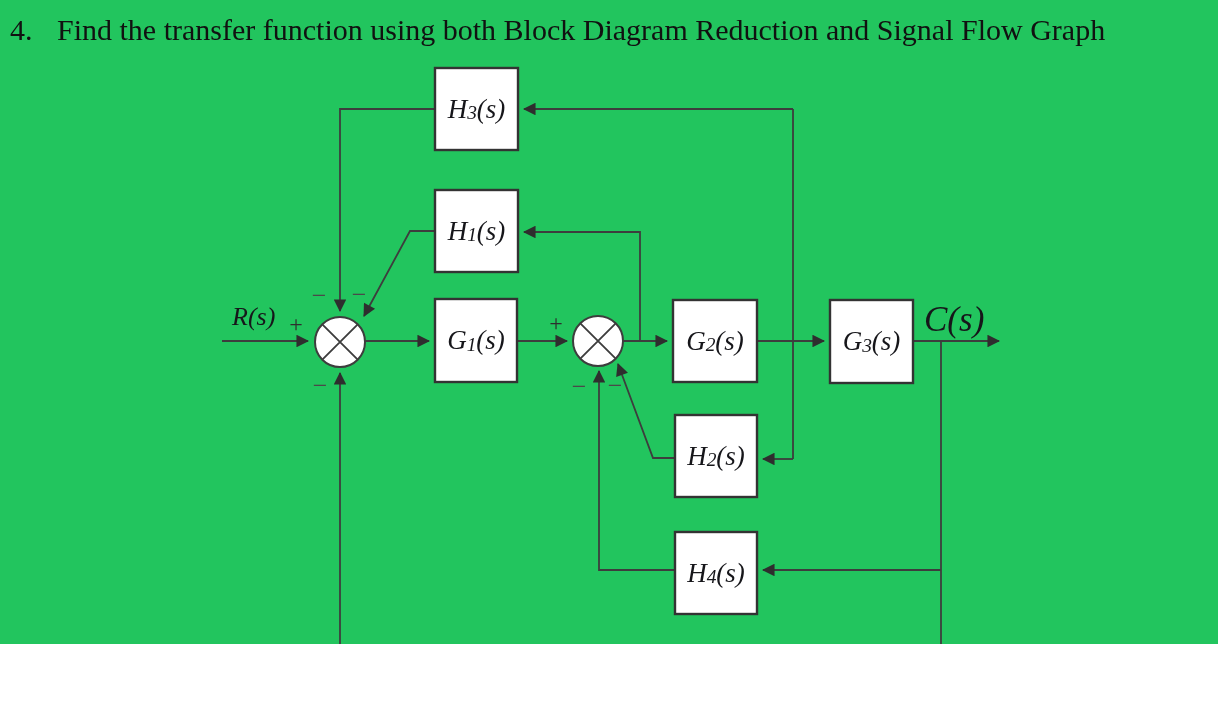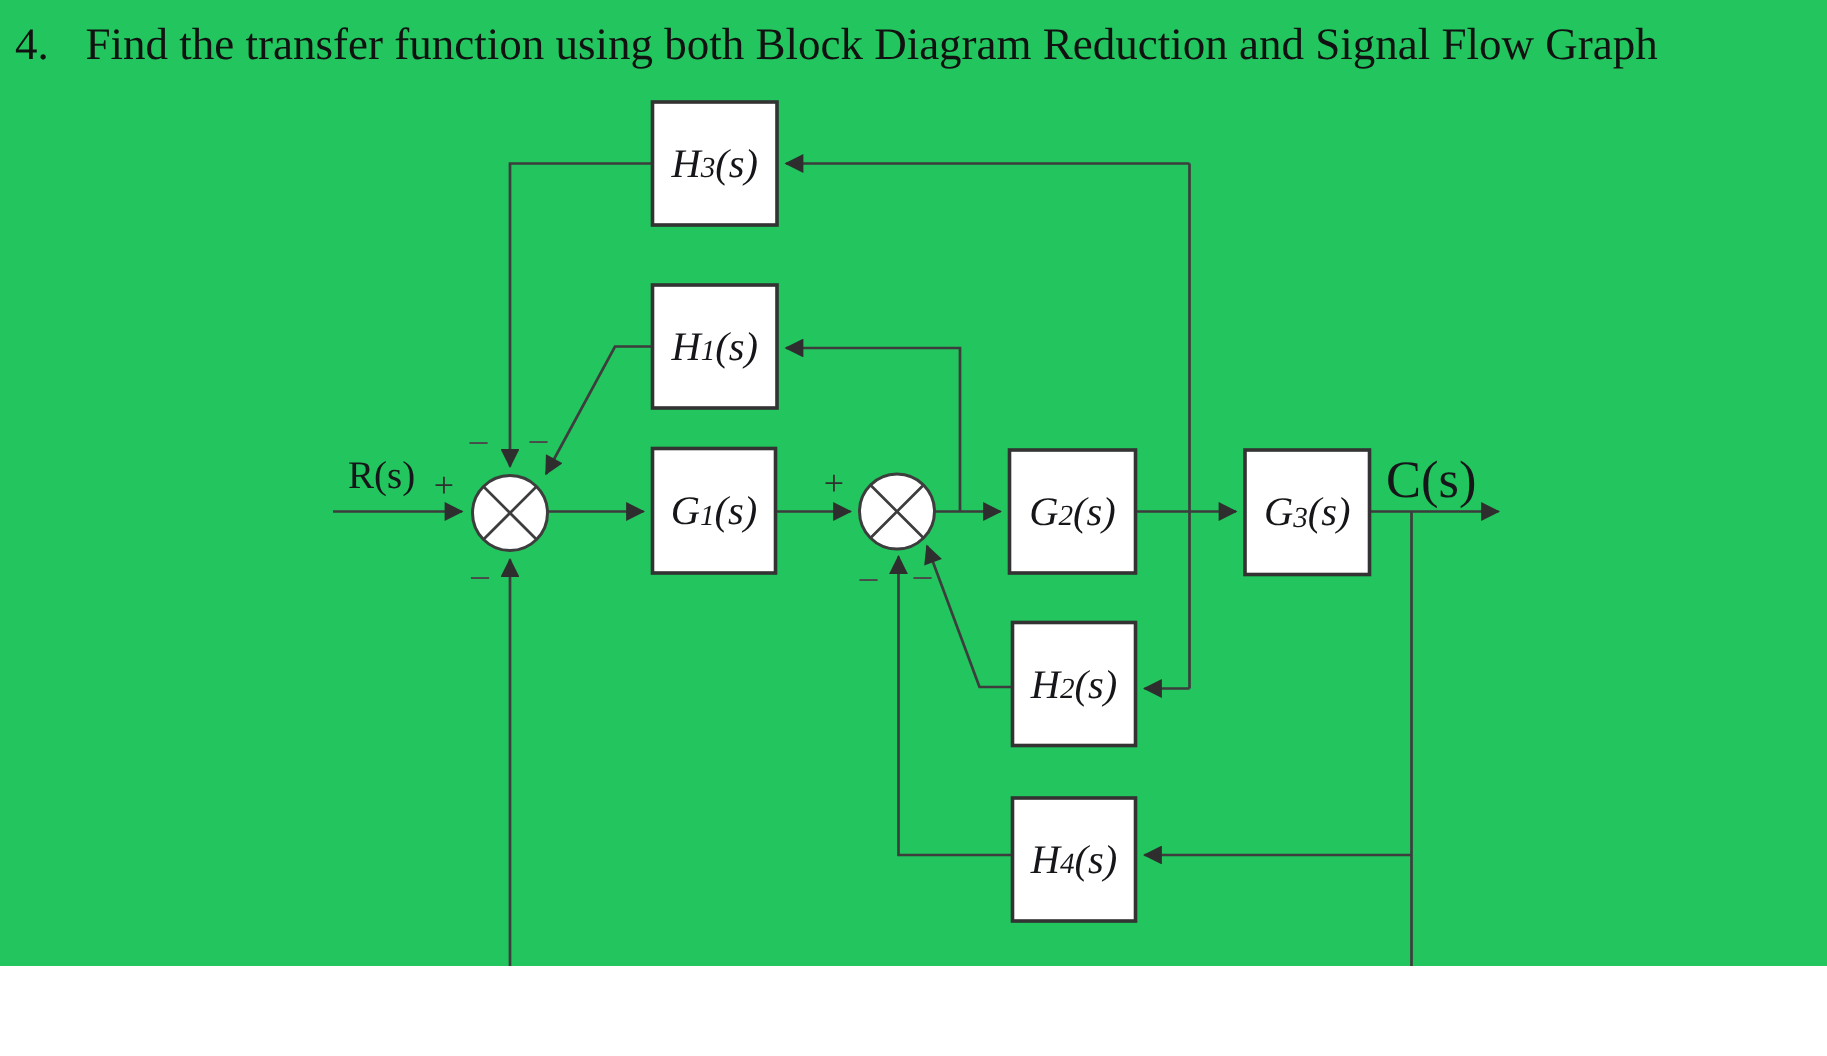--- a/index.html
+++ b/index.html
@@ -51,20 +51,21 @@
   .block-label sub {
     font-size: 0.72em;
     vertical-align: baseline;
     position: relative;
     top: 0.22em;
     line-height: 0;
     font-style: italic;
   }
   .term-label {
     position: absolute;
+    font-style: italic;
     font-size: 26px;
     color: #16161a;
     white-space: nowrap;
     text-align: right;
   }
   .sign {
     position: absolute;
     transform: translate(-50%, -50%);
     font-size: 24px;
     color: #2e2e2e;

